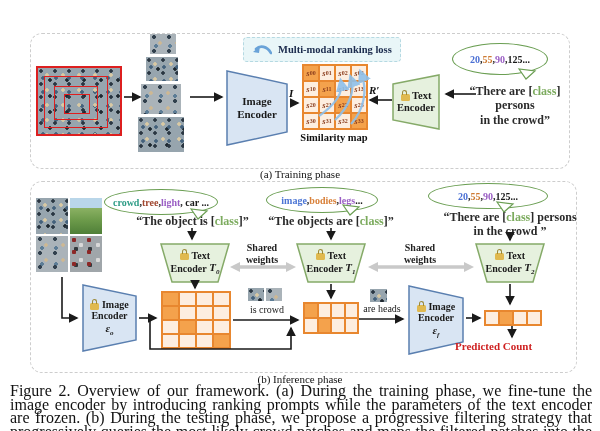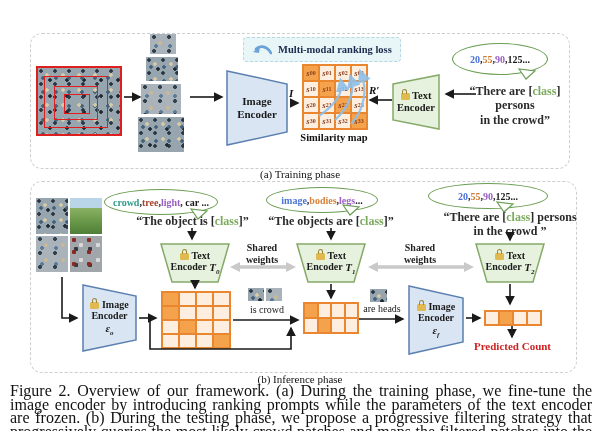--- a/index.html
+++ b/index.html
@@ -27,41 +27,41 @@
     radial-gradient(circle at 11px 9px,#d9d9d9 2px,transparent 2.5px),
     radial-gradient(circle at 6px 13px,#32383c 2px,transparent 2.5px),#a0a6aa;
     background-size:15px 12px,17px 15px,14px 16px;}
   .main-photo{border:2px solid #dd1f1f;box-sizing:border-box;}
   .redbox{position:absolute;border:1.5px solid #e01e1e;}
 
   .enc{position:absolute;}
   .enc svg{position:absolute;left:0;top:0;}
   .elabel{position:absolute;inset:0;display:flex;flex-direction:column;align-items:center;justify-content:center;
           font-weight:bold;text-align:center;line-height:1.15;}
-  .eline{display:flex;align-items:flex-start;gap:2.5px;}
+  .eline{display:flex;align-items:center;gap:2.5px;}
   .esym{font-style:italic;font-size:11px;}
   .esym sub{font-size:7px;}
   .lock{display:inline-block;position:relative;width:9px;height:7px;background:#e0b94f;border-radius:1.5px;margin-top:3px;}
   .lock::before{content:"";position:absolute;top:-4px;left:1.6px;width:5px;height:5px;border:1.3px solid #9c8a3a;
                 border-bottom:none;border-radius:4px 4px 0 0;box-sizing:border-box;}
 
   .ogrid{position:absolute;display:grid;border:1px solid #e8872f;background:#fff;}
   .ogrid .cell{border:1px solid #e8872f;background:#fdeee0;box-sizing:border-box;}
   .ogrid .cell.dark{background:#f4a24c;}
   .sim .cell{display:flex;align-items:center;justify-content:center;font-size:8.5px;font-style:italic;font-weight:bold;color:#8a3c1c;}
   .sim .cell sub{font-size:6px;font-style:normal;}
 
   .bubble{position:absolute;border:1.4px solid #6a9e52;border-radius:50%;background:#fff;display:flex;align-items:center;
           justify-content:center;font-weight:bold;font-size:10px;white-space:nowrap;}
   .prompt{position:absolute;text-align:center;font-weight:bold;font-size:12px;line-height:1.2;color:#2a2a2a;}
   .small-label{position:absolute;font-size:10px;text-align:center;color:#1a1a1a;}
   .flowsym{position:absolute;font-weight:bold;font-style:italic;font-size:11px;color:#111;}
   .loss-box{position:absolute;display:flex;align-items:center;gap:6px;background:#e9f6f8;border:1px dashed #b5d9e2;
             border-radius:4px;padding:0 8px;height:23px;font-weight:bold;font-size:10.5px;color:#1b2b4d;}
-  .pred{position:absolute;font-weight:bold;font-size:11px;color:#cf2222;text-align:center;}
+  .pred{position:absolute;font-weight:bold;font-size:11px;color:#cf2222;}
   .simlabel{position:absolute;font-weight:bold;font-size:10.5px;text-align:center;color:#111;}
   .shared{position:absolute;font-weight:bold;font-size:10px;text-align:center;line-height:1.15;color:#222;}
   .overlay{position:absolute;left:0;top:0;pointer-events:none;}
 </style>
 </head>
 <body>
 
 <div class="page">
 
   <div class="phase-box" style="left:30px;top:33px;width:538px;height:134px;"></div>

